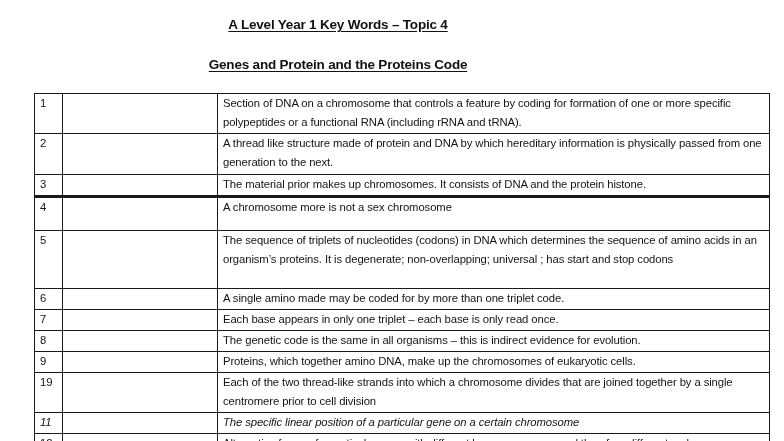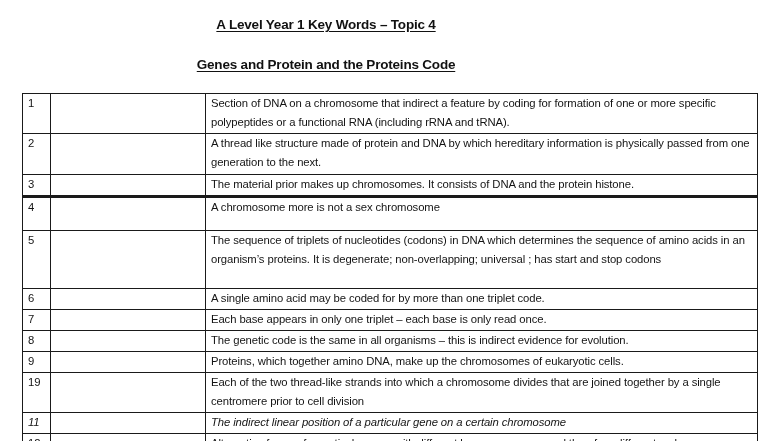--- a/index.html
+++ b/index.html
@@ -8,20 +8,21 @@
     height: 441px;
     overflow: hidden;
     background: #ffffff;
     font-family: "Liberation Sans", "DejaVu Sans", sans-serif;
     color: #141414;
   }
   .page {
     width: 652px;
     height: 441px;
     position: relative;
+    margin-left: 12px;
   }
   .doc-title {
     text-align: center;
     font-weight: bold;
     font-size: 13.5px;
     letter-spacing: -0.2px;
     text-decoration: underline;
     text-underline-offset: 2px;
     color: #111111;
   }
@@ -66,21 +67,21 @@
 
   <div class="doc-title first">A Level Year 1 Key Words – Topic 4</div>
 
   <div class="doc-title second">Genes and Protein and the Proteins Code</div>
 
   <table class="keywords">
     <tbody id="rows">
     <tr>
       <td class="col-num">1</td>
       <td class="col-kw"></td>
-      <td class="col-def">Section of DNA on a chromosome that indirect a feature by coding for formation of one or more specific polypeptides or a functional RNA (including rRNA and tRNA).</td>
+      <td class="col-def">Section of DNA on a chromosome that controls a feature by coding for formation of one or more specific polypeptides or a functional RNA (including rRNA and tRNA).</td>
     </tr>
 
     <tr>
       <td class="col-num">2</td>
       <td class="col-kw"></td>
       <td class="col-def">A thread like structure made of protein and DNA by which hereditary information is physically passed from one generation to the next.</td>
     </tr>
 
     <tr>
       <td class="col-num">3</td>
@@ -96,21 +97,21 @@
 
     <tr>
       <td class="col-num">5</td>
       <td class="col-kw"></td>
       <td class="col-def">The sequence of triplets of nucleotides (codons) in DNA which determines the sequence of amino acids in an organism’s proteins. It is degenerate; non-overlapping; universal ; has start and stop codons</td>
     </tr>
 
     <tr>
       <td class="col-num">6</td>
       <td class="col-kw"></td>
-      <td class="col-def">A single amino acid may be coded for by more than one triplet code.</td>
+      <td class="col-def">A single amino made may be coded for by more than one triplet code.</td>
     </tr>
 
     <tr>
       <td class="col-num">7</td>
       <td class="col-kw"></td>
       <td class="col-def">Each base appears in only one triplet – each base is only read once.</td>
     </tr>
 
     <tr>
       <td class="col-num">8</td>
@@ -126,21 +127,21 @@
 
     <tr>
       <td class="col-num">19</td>
       <td class="col-kw"></td>
       <td class="col-def">Each of the two thread-like strands into which a chromosome divides that are joined together by a single centromere prior to cell division</td>
     </tr>
 
     <tr>
       <td class="col-num">11</td>
       <td class="col-kw"></td>
-      <td class="col-def">The indirect linear position of a particular gene on a certain chromosome</td>
+      <td class="col-def">The specific linear position of a particular gene on a certain chromosome</td>
     </tr>
 
     <tr>
       <td class="col-num">12</td>
       <td class="col-kw"></td>
       <td class="col-def">Alternative forms of a particular gene with different base sequences, and therefore different codes</td>
     </tr>
   </tbody>
   </table>
 

